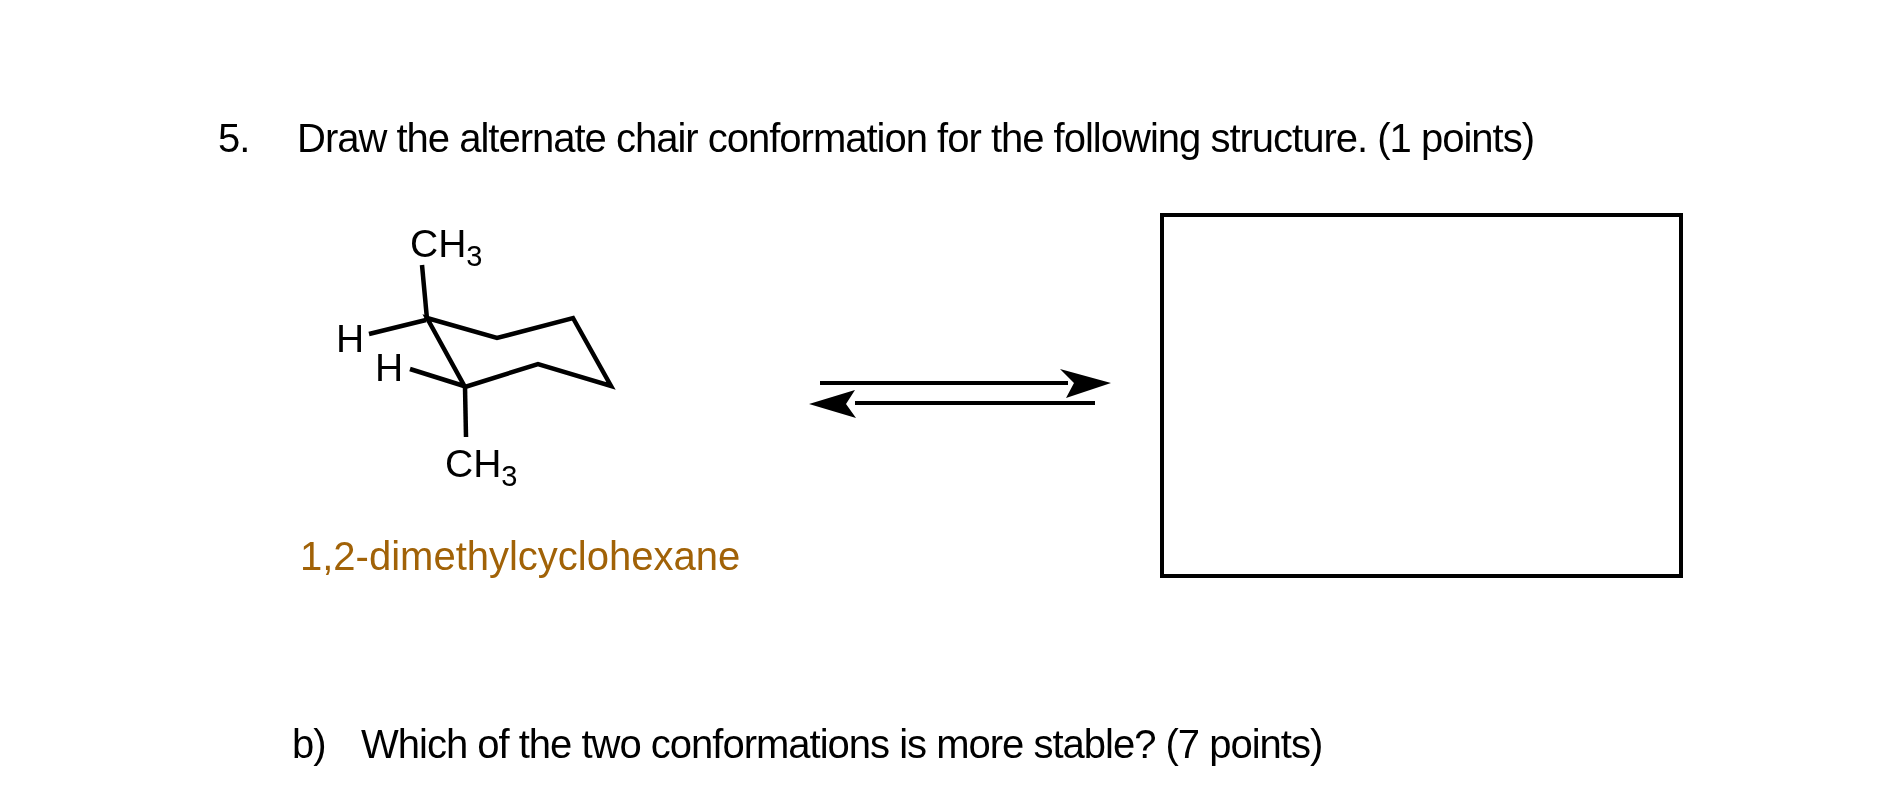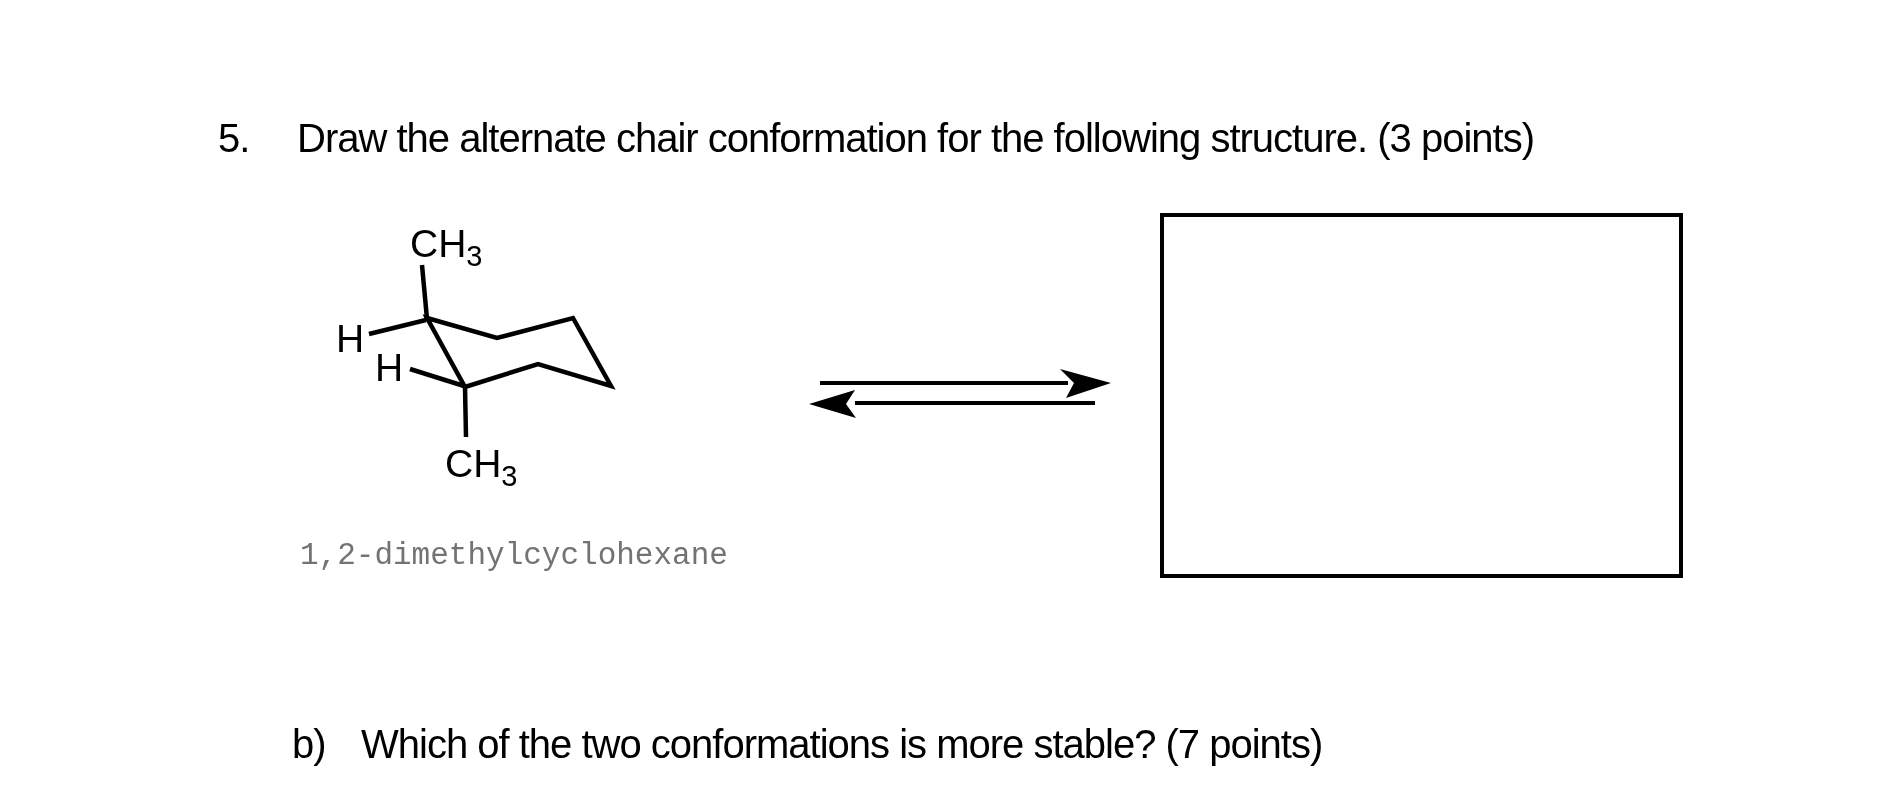--- a/index.html
+++ b/index.html
@@ -44,45 +44,44 @@
     height: 80px;
   }
   svg text {
     font-family: "Liberation Sans", sans-serif;
     fill: #000000;
   }
   .mol-label {
     position: absolute;
     left: 300px;
     top: 534px;
-    font-size: 31px;
+    font-size: 40px;
     line-height: 44px;
     white-space: nowrap;
-    color: #737373;
-    font-family: Liberation Mono, monospace;
+    color: #a16207;
   }
   .answer-box {
     position: absolute;
     left: 1160px;
     top: 213px;
     width: 523px;
     height: 365px;
     box-sizing: border-box;
     border: 4px solid #000000;
     background: #ffffff;
   }
 </style>
 </head>
 <body>
 
 <div class="page">
 
   <div class="qline q5">
     <span class="qnum">5.</span>
-    <span class="qtext">Draw the alternate chair conformation for the following structure. (3 points)</span>
+    <span class="qtext">Draw the alternate chair conformation for the following structure. (1 points)</span>
   </div>
 
   <svg class="structure-svg" viewBox="280 200 420 300" xmlns="http://www.w3.org/2000/svg">
 
     <polygon points="427,318 497,338 573,318 611,386 538,364 465,387" fill="none" stroke="#000000" stroke-width="4.5" stroke-linejoin="miter"></polygon>
 
     <line x1="422" y1="265" x2="427" y2="319" stroke="#000000" stroke-width="4.5"></line>
     <line x1="369" y1="334" x2="426" y2="320" stroke="#000000" stroke-width="4.5"></line>
     <line x1="410" y1="369" x2="464" y2="386" stroke="#000000" stroke-width="4.5"></line>
     <line x1="465" y1="387" x2="466" y2="437" stroke="#000000" stroke-width="4.5"></line>

